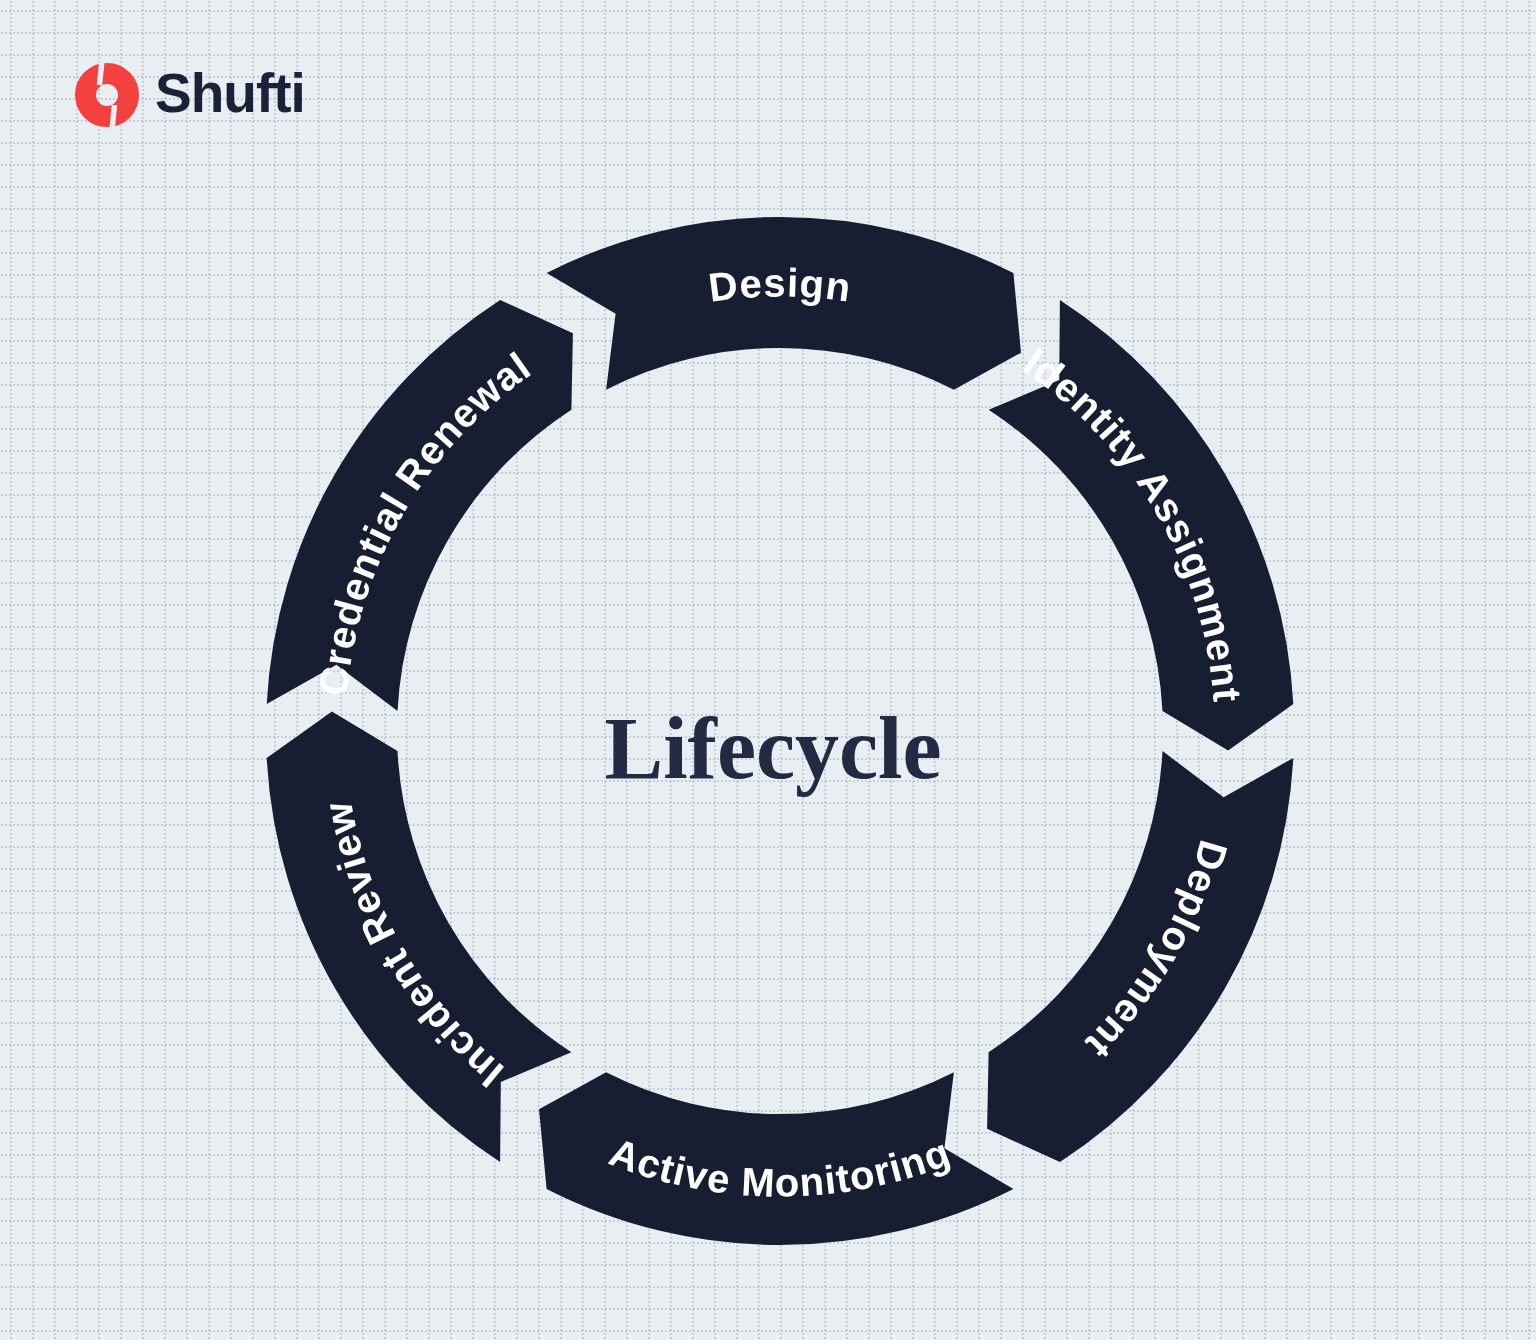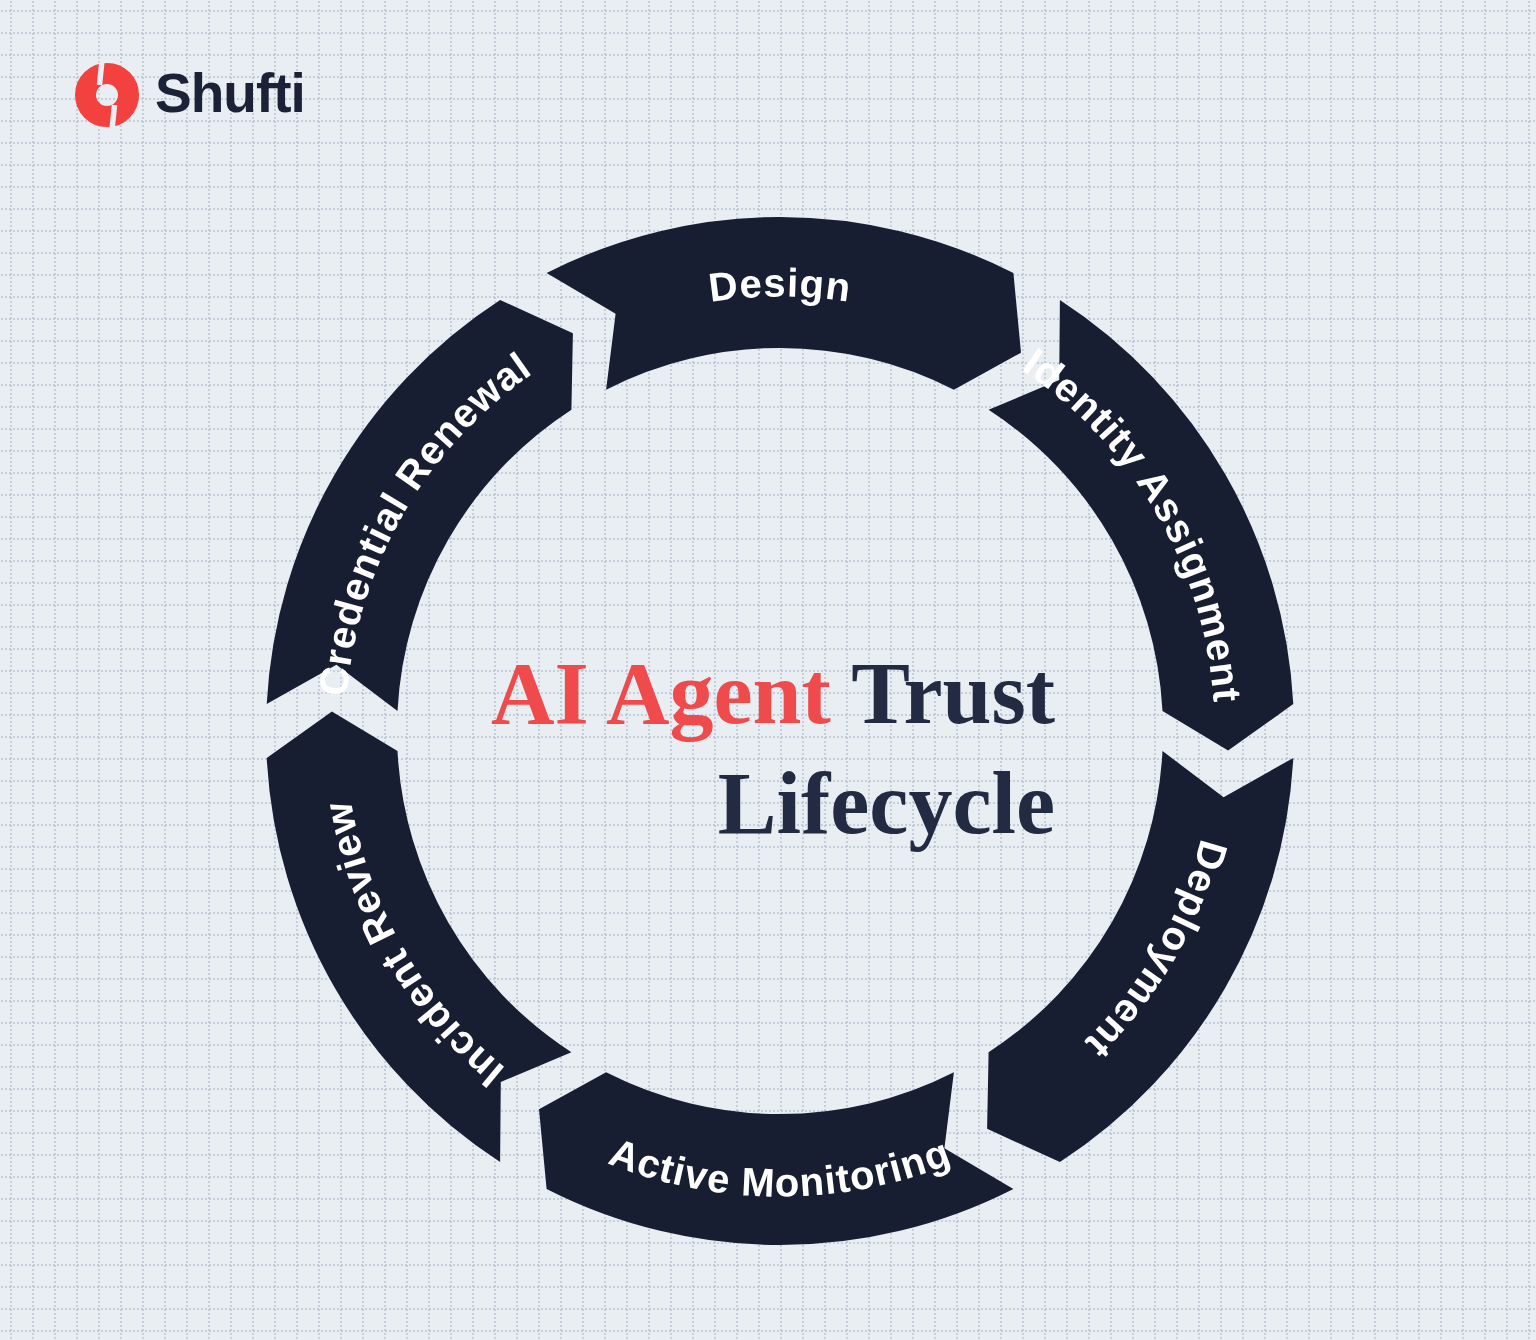--- a/index.html
+++ b/index.html
@@ -66,20 +66,16 @@
       <text class="stage-label" text-anchor="middle" fill="#FFFFFF"><textPath href="#lp3" xlink:href="#lp3" startOffset="50%">Active Monitoring</textPath></text>
       <path d="M 500.1 1162.1 A 514 514 0 0 1 266.7 757.9 L 331.9 711.4 L 397.5 751.0 A 383 383 0 0 0 571.4 1052.2 L 500.8 1082.0 Z" fill="#181E31"></path>
       <path id="lp4" fill="none" d="M 719.5 1161.3 A 434.5 434.5 0 0 1 377.1 568.2"></path>
       <text class="stage-label" text-anchor="middle" fill="#FFFFFF"><textPath href="#lp4" xlink:href="#lp4" startOffset="50%">Incident Review</textPath></text>
       <path d="M 266.7 704.1 A 514 514 0 0 1 500.1 299.9 L 572.9 333.2 L 571.4 409.8 A 383 383 0 0 0 397.5 711.0 L 336.4 664.7 Z" fill="#181E31"></path>
       <path id="lp5" fill="none" d="M 377.1 893.8 A 434.5 434.5 0 0 1 719.5 300.7"></path>
       <text class="stage-label" text-anchor="middle" fill="#FFFFFF"><textPath href="#lp5" xlink:href="#lp5" startOffset="50%">Credential Renewal</textPath></text>
     </svg>
 
   <div class="title">
-    <div>
-      <span style="color: rgb(239, 75, 77);">AI Agent</span>
-      <span style="color: rgb(35, 43, 66);">Trust</span>
-    </div>
     <div style="color: rgb(35, 43, 66); text-align: right;">Lifecycle</div>
   </div>
 
 </div>
 
 </body></html>

